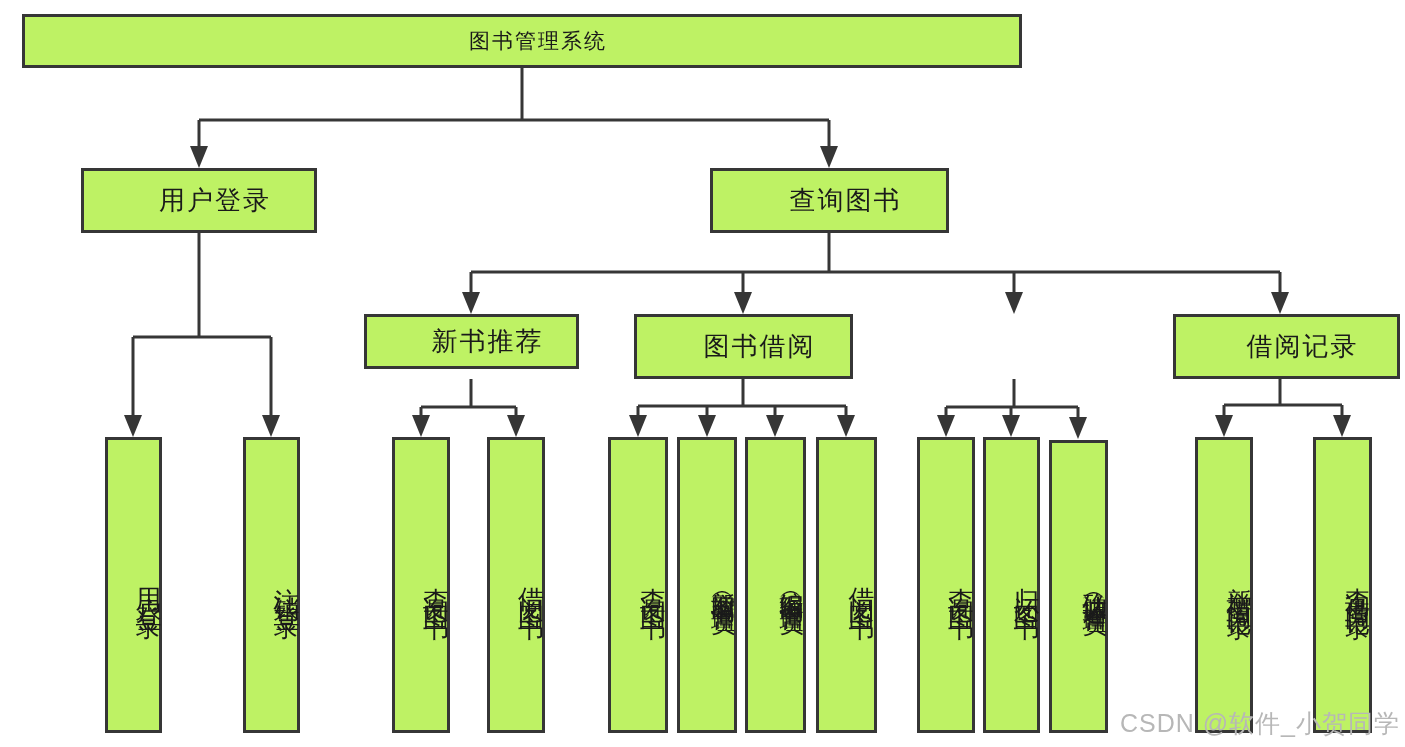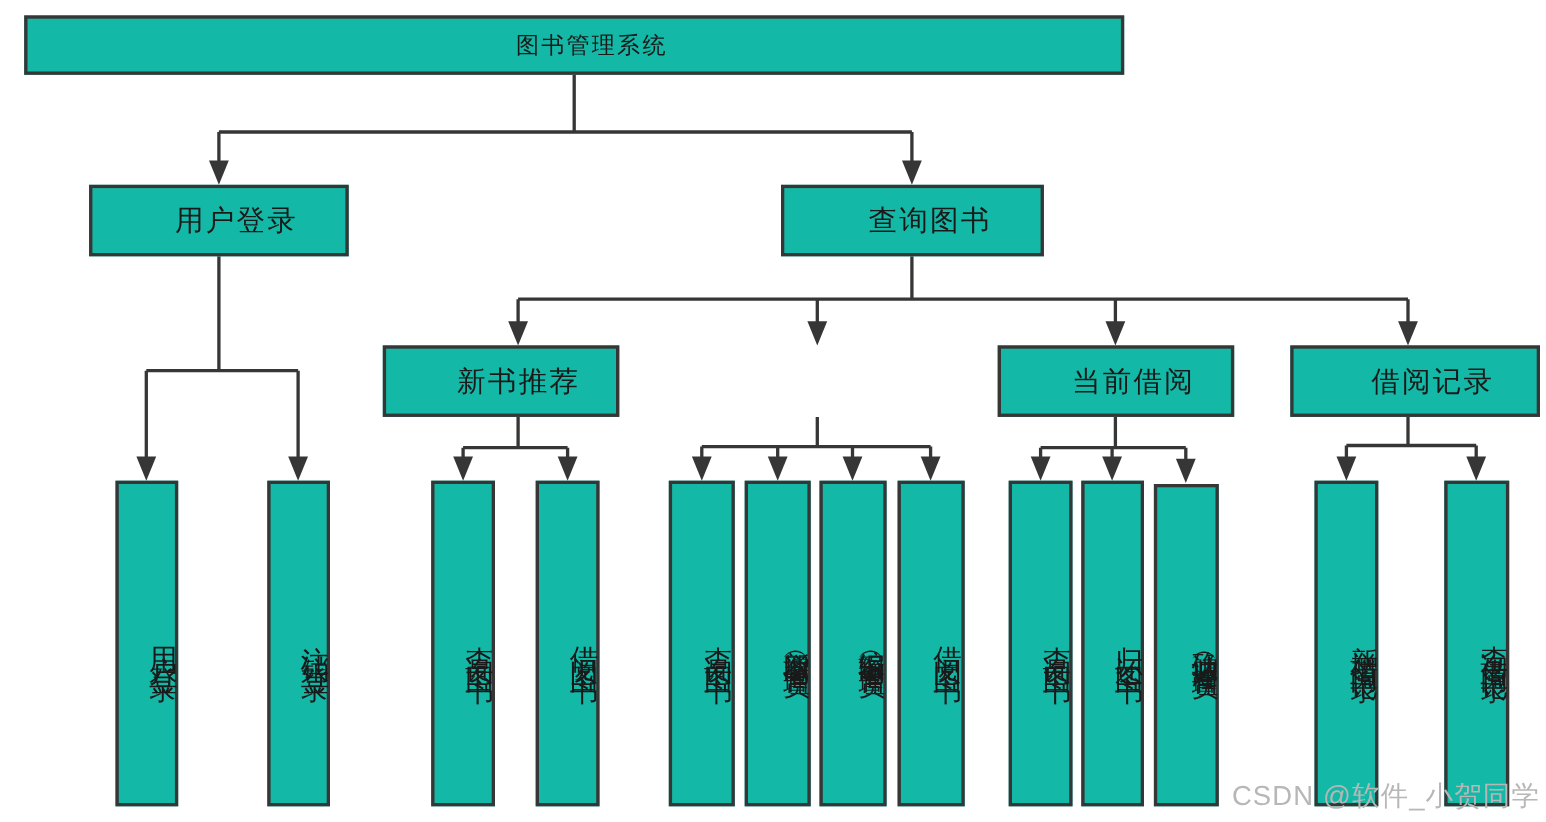--- a/index.html
+++ b/index.html
@@ -8,21 +8,21 @@
   .stage {
     position: relative;
     width: 1405px;
     height: 747px;
     background: #ffffff;
     overflow: hidden;
   }
   .lines { position: absolute; left: 0; top: 0; }
   .box {
     position: absolute;
-    background: #14b8a6;
+    background: #bef264;
     border: 3px solid #363636;
     display: flex;
     align-items: center;
     justify-content: center;
     color: #1a1a1a;
     padding-left: 32px;
   }
   .box span { font-size: 26px; letter-spacing: 2px; white-space: nowrap; }
   .box.root span { font-size: 21px; letter-spacing: 2px; }
   .box.v span {
@@ -103,25 +103,25 @@
     <span>图书管理系统</span>
   </div>
 
   <div class="box" style="left:81px; top:168px; width:236px; height:65px;">
     <span>用户登录</span>
   </div>
   <div class="box" style="left:710px; top:168px; width:239px; height:65px;">
     <span>查询图书</span>
   </div>
 
-  <div class="box" style="left:348px; top:314px; width:215px; height:65px;">
+  <div class="box" style="left:364px; top:314px; width:215px; height:55px;">
     <span>新书推荐</span>
   </div>
-  <div class="box" style="left:907px; top:314px; width:215px; height:65px;">
-    <span>当前借阅</span>
+  <div class="box" style="left:634px; top:314px; width:219px; height:65px;">
+    <span>图书借阅</span>
   </div>
   <div class="box" style="left:1173px; top:314px; width:227px; height:65px;">
     <span>借阅记录</span>
   </div>
 
   <div class="box v len4" style="left:105px; top:437px; width:57px; height:296px;">
     <span>用户登录</span>
   </div>
   <div class="box v len4" style="left:243px; top:437px; width:57px; height:296px;">
     <span>注销登录</span>

